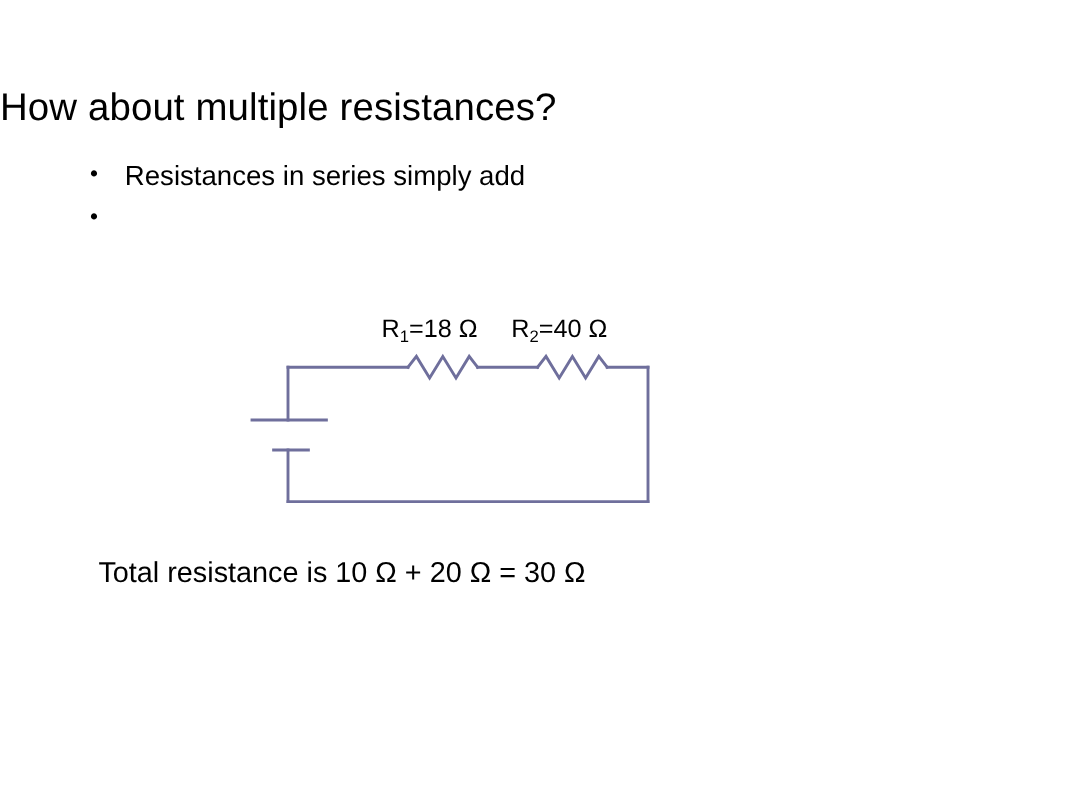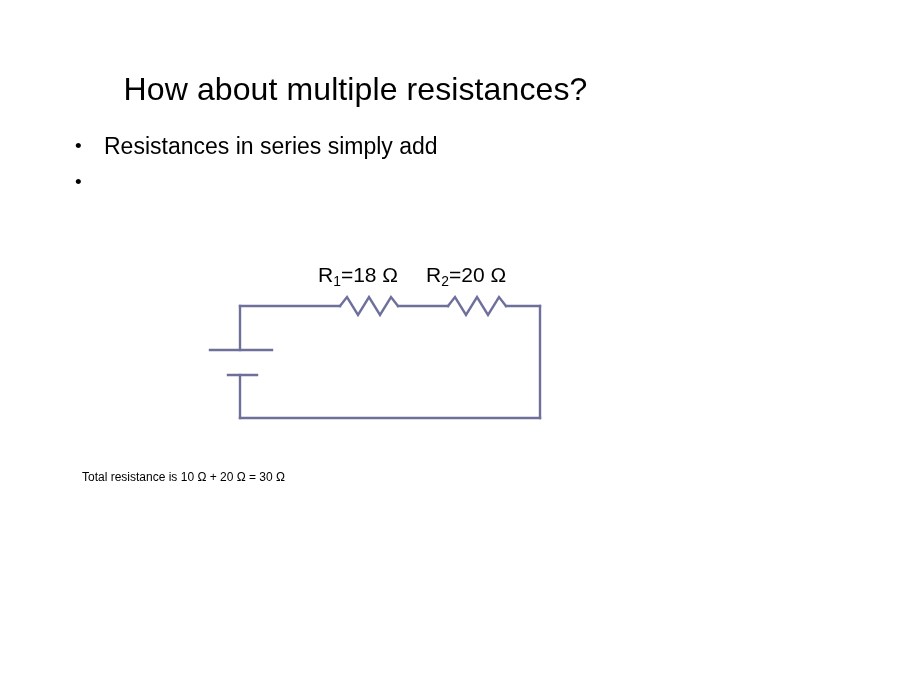--- a/index.html
+++ b/index.html
@@ -19,21 +19,21 @@
     background: #ffffff;
     overflow: hidden;
   }
 
   
   #slide-title {
     position: absolute;
     left: 0;
     top: 70px;
     width: 711px;
-    text-align: center;
+    text-align: left;
     font-size: 32px;
     line-height: 38px;
     font-weight: 400;
     letter-spacing: 0.1px;
     white-space: nowrap;
   }
 
   
   #bullet-list {
     position: absolute;
@@ -92,21 +92,21 @@
     position: absolute;
     left: 195px;
     top: 292px;
   }
 
   
   #explanation {
     position: absolute;
     left: 82px;
     top: 464px;
-    font-size: 12px;
+    font-size: 24px;
     line-height: 27px;
     white-space: nowrap;
     text-align: center;
   }
   #explanation .exp-line { display: block; }
 </style>
 </head>
 <body>
 
 <div id="slide">
@@ -120,21 +120,21 @@
       <span class="bullet-text">Resistances in series simply add</span>
     </div>
 
     <div class="bullet-row">
       <span class="bullet-dot">•</span>
     </div>
 
   </div>
 
   <div id="resistor-labels">
-    <span class="r-label"><span>R</span><sub>1</sub><span>=18 Ω</span></span><span class="gap"></span><span class="r-label"><span>R</span><sub>2</sub><span>=20 Ω</span></span>
+    <span class="r-label"><span>R</span><sub>1</sub><span>=18 Ω</span></span><span class="gap"></span><span class="r-label"><span>R</span><sub>2</sub><span>=40 Ω</span></span>
   </div>
 
 
   <svg id="circuit" width="370" height="140" viewBox="0 0 370 140">
     <g fill="none" stroke="#6f6f9c" stroke-width="2.4" stroke-linecap="square" stroke-linejoin="miter">
 
       <path d="M 45 14 L 145 14"></path>
 
       <path d="M 145 14 L 152 5 L 163 23 L 174 5 L 185 23 L 196 5 L 203 14"></path>
 

